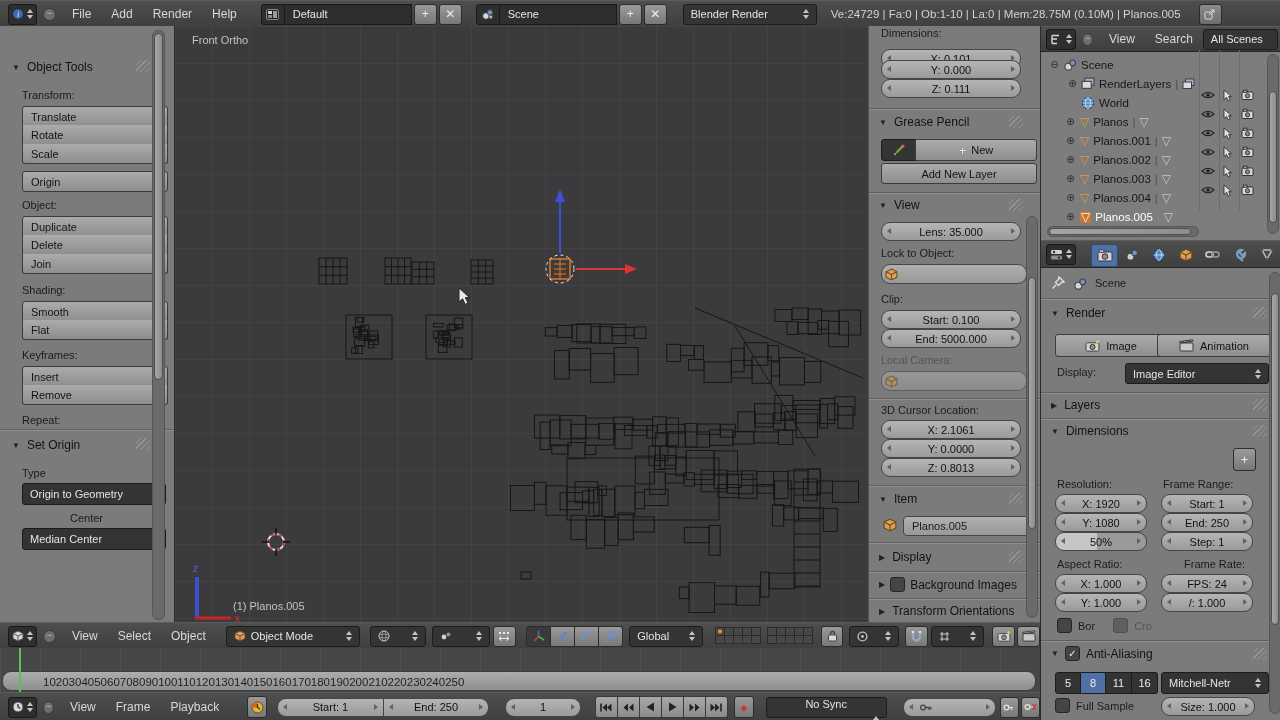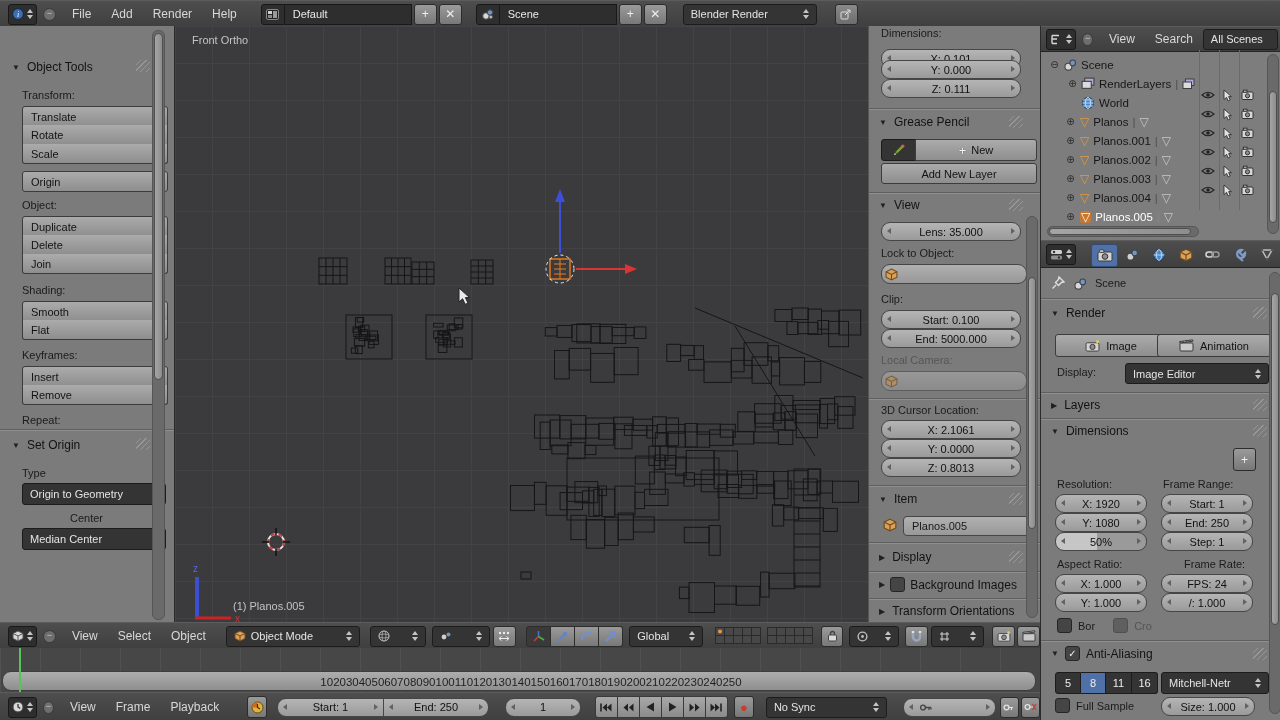--- a/index.html
+++ b/index.html
@@ -81,21 +81,21 @@
   .tab{position:absolute;top:3px;width:25px;height:21px;border-radius:3px;display:flex;align-items:center;justify-content:center;}
   .tab.active{background:#5071a8;border:1px solid #33movie4;}
   .tab.active{background:#5071a8;border:1px solid #334a74;}
   #props .num{position:absolute;width:90px;}
   .darkbtn{background:#343434;border:1px solid #1c1c1c;color:#ededed;display:flex;align-items:center;justify-content:center;}
   
   #tl-area{position:absolute;left:0;top:648px;width:1040px;height:44px;background:#474747;
     background-image:repeating-linear-gradient(90deg,#515151 0 1px,transparent 1px 40px);}
   #ruler{position:absolute;left:2px;right:4px;top:23px;height:18px;border-radius:9px;
     background:linear-gradient(#adadad,#8f8f8f);border:1px solid #3e3e3e;}
-  #ticks{position:absolute;left:40px;right:16px;top:1px;bottom:0;display:flex;justify-content:center;align-items:center;color:#1f1f1f;font-size:11.5px;}
+  #ticks{position:absolute;left:40px;right:16px;top:1px;bottom:0;display:flex;justify-content:flex-start;align-items:center;color:#1f1f1f;font-size:11.5px;}
   #framebar{position:absolute;left:19px;top:0;width:2px;height:44px;background:#58c358;z-index:5;}
   .playbtn{width:21px;height:20px;background:linear-gradient(#a8a8a8,#8b8b8b);border:1px solid #3a3a3a;
     display:flex;align-items:center;justify-content:center;}
   .playbtn:first-child{border-radius:3px 0 0 3px;}
   .playbtn + .playbtn{border-left:none;}
   .playbtn:last-child{border-radius:0 3px 3px 0;}
   svg{display:block;}
 </style>
 </head>
 <body>
@@ -147,20 +147,21 @@
       <div class="sqbtn" style="margin-left:2px;">+</div>
       <div class="sqbtn" style="margin-left:2px;">✕</div>
     </div>
     <div class="dd" style="width:118px;margin-left:16px;">
       <span>Blender Render</span>
       <span class="updown">
           <i class="u"></i>
           <i class="d"></i>
         </span>
     </div>
+    <span class="stats">Ve:24729 | Fa:0 | Ob:1-10 | La:0 | Mem:28.75M (0.10M) | Planos.005</span>
     <div class="sqbtn" style="margin-left:18px;background:linear-gradient(#8a8a8a,#6d6d6d);">
       <svg width="12" height="12" viewBox="0 0 12 12">
           <rect x="1" y="4" width="7" height="7" rx="1" fill="none" stroke="#ddd"></rect>
           <path d="M5 7 L10 2 M10 2 L7 2 M10 2 L10 5" stroke="#ddd" fill="none"></path>
         </svg>
     </div>
   </div>
 
   <div id="shelf">
     <div class="panel-h" style="position:absolute;left:12px;top:34px;">
@@ -1068,21 +1069,21 @@
       <div class="playbtn">
           <svg width="12" height="9" viewBox="0 0 12 9">
             <path d="M11 0.5 V8.5" stroke="#222" stroke-width="1.6"></path>
             <path d="M5 0.5 L9.5 4.5 L5 8.5 Z M0.5 0.5 L5 4.5 L0.5 8.5 Z" fill="#222"></path>
           </svg>
         </div>
     </div>
     <div class="sqbtn" style="margin-left:6px;width:22px;height:20px;">
       <span style="color:#cc3a2e;font-size:13px;line-height:13px;">●</span>
     </div>
-    <div class="dd" style="width:128px;margin-left:12px;">
+    <div class="dd" style="width:128px;margin-left:12px;flex-direction:column;">
       <span>No Sync</span>
       <span class="updown">
           <i class="u"></i>
           <i class="d"></i>
         </span>
     </div>
     <div class="num" style="width:92px;margin-left:16px;justify-content:flex-start;padding-left:16px;">
       <svg width="12" height="7" viewBox="0 0 12 7">
           <circle cx="3" cy="3.5" r="2.4" fill="none" stroke="#444" stroke-width="1.4"></circle>
           <path d="M5.4 3.5 H11 M9 3.5 V6 M11 3.5 V5.4" stroke="#444" stroke-width="1.3"></path>

